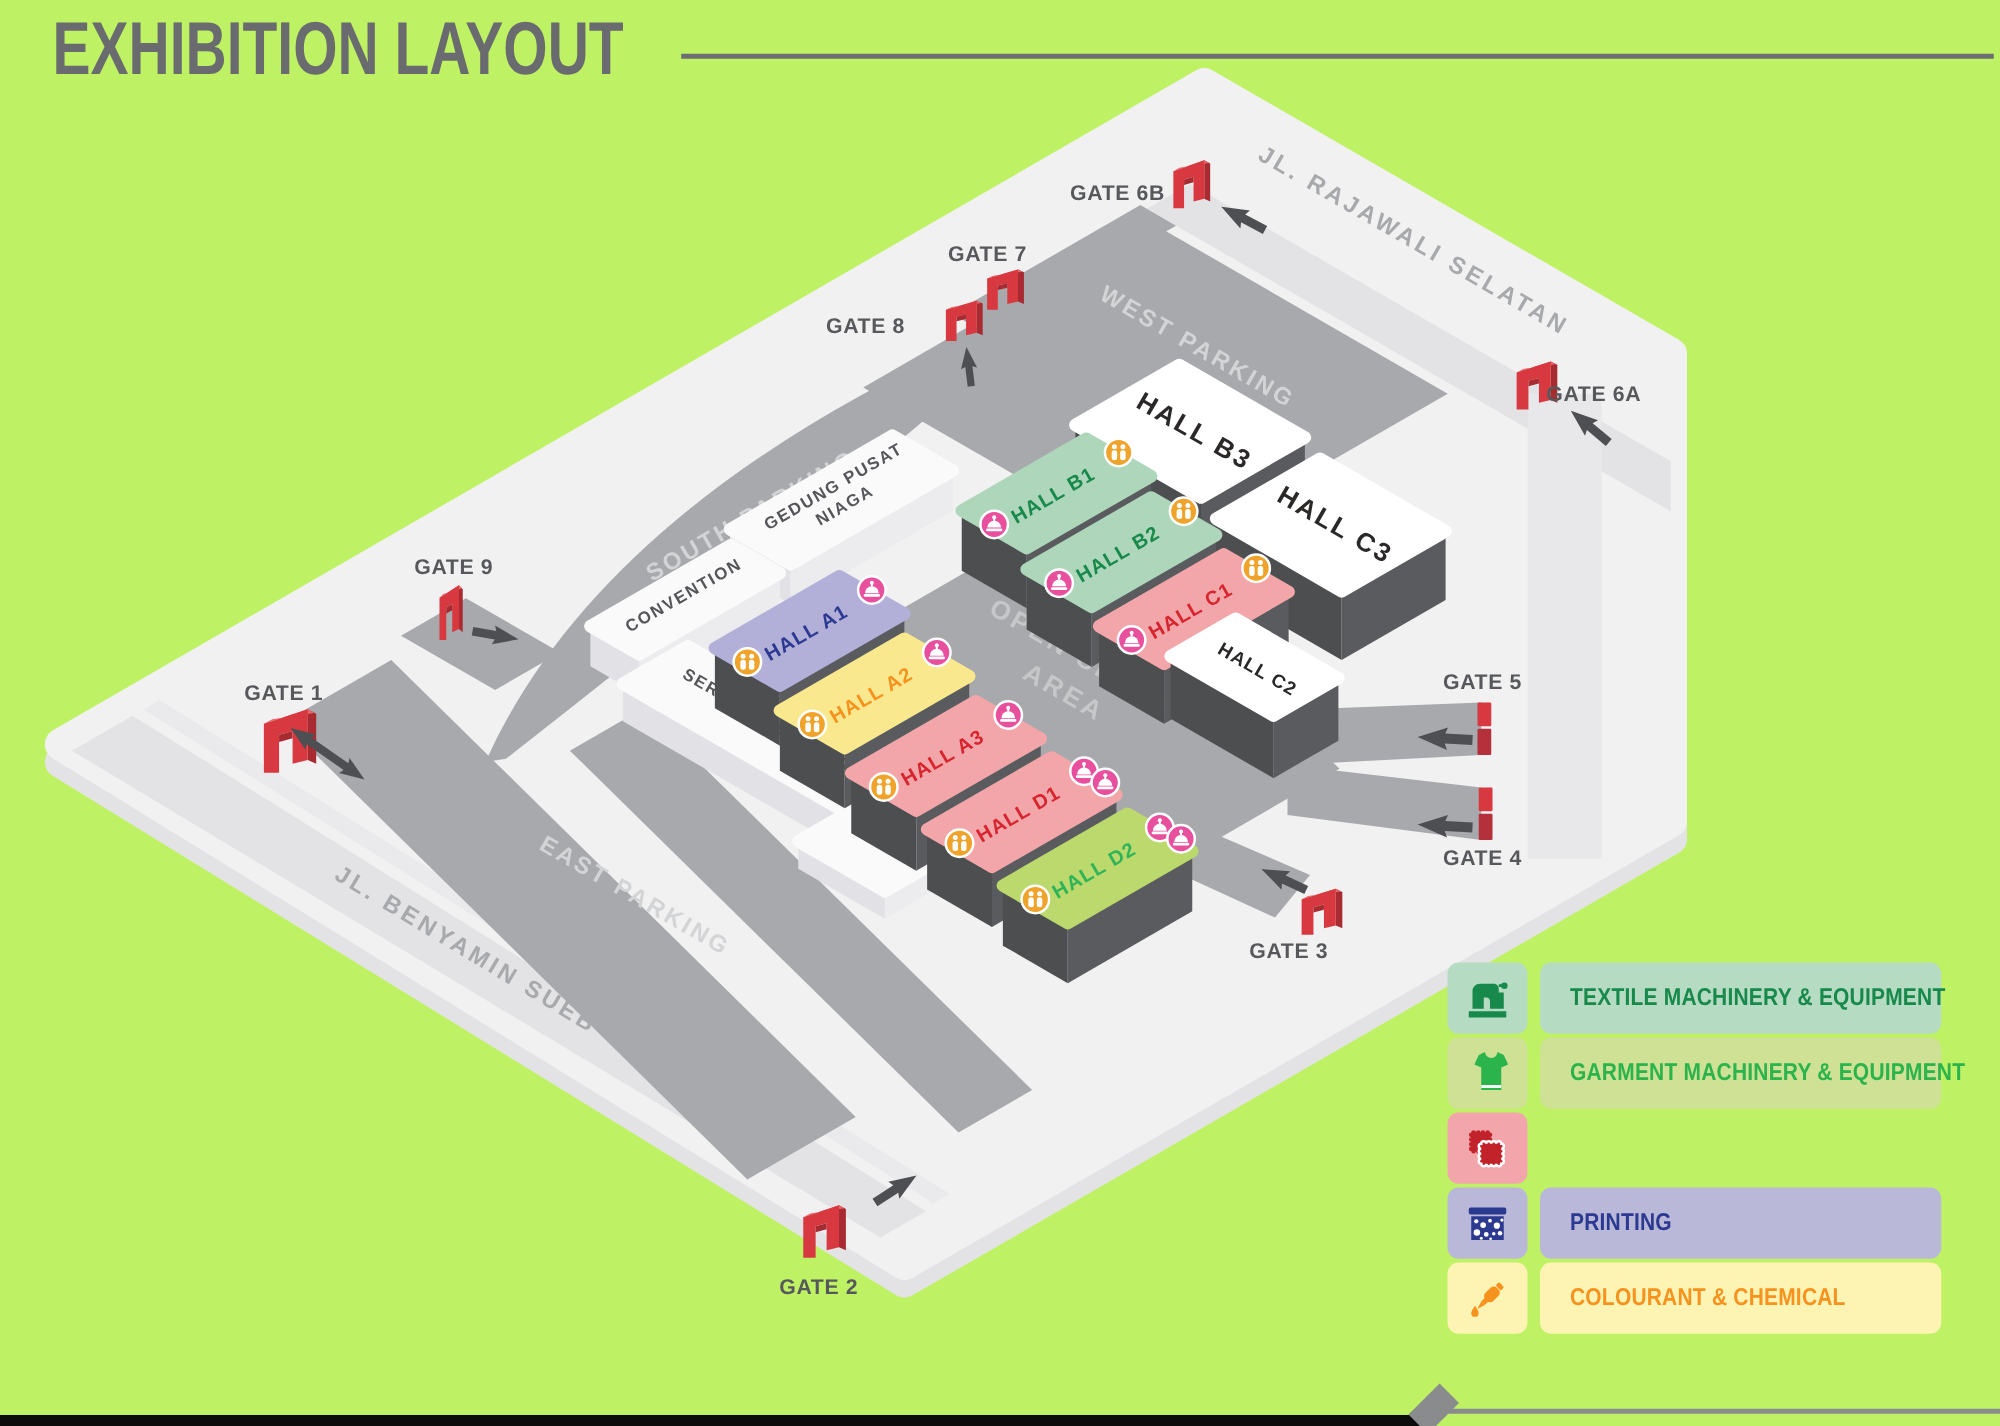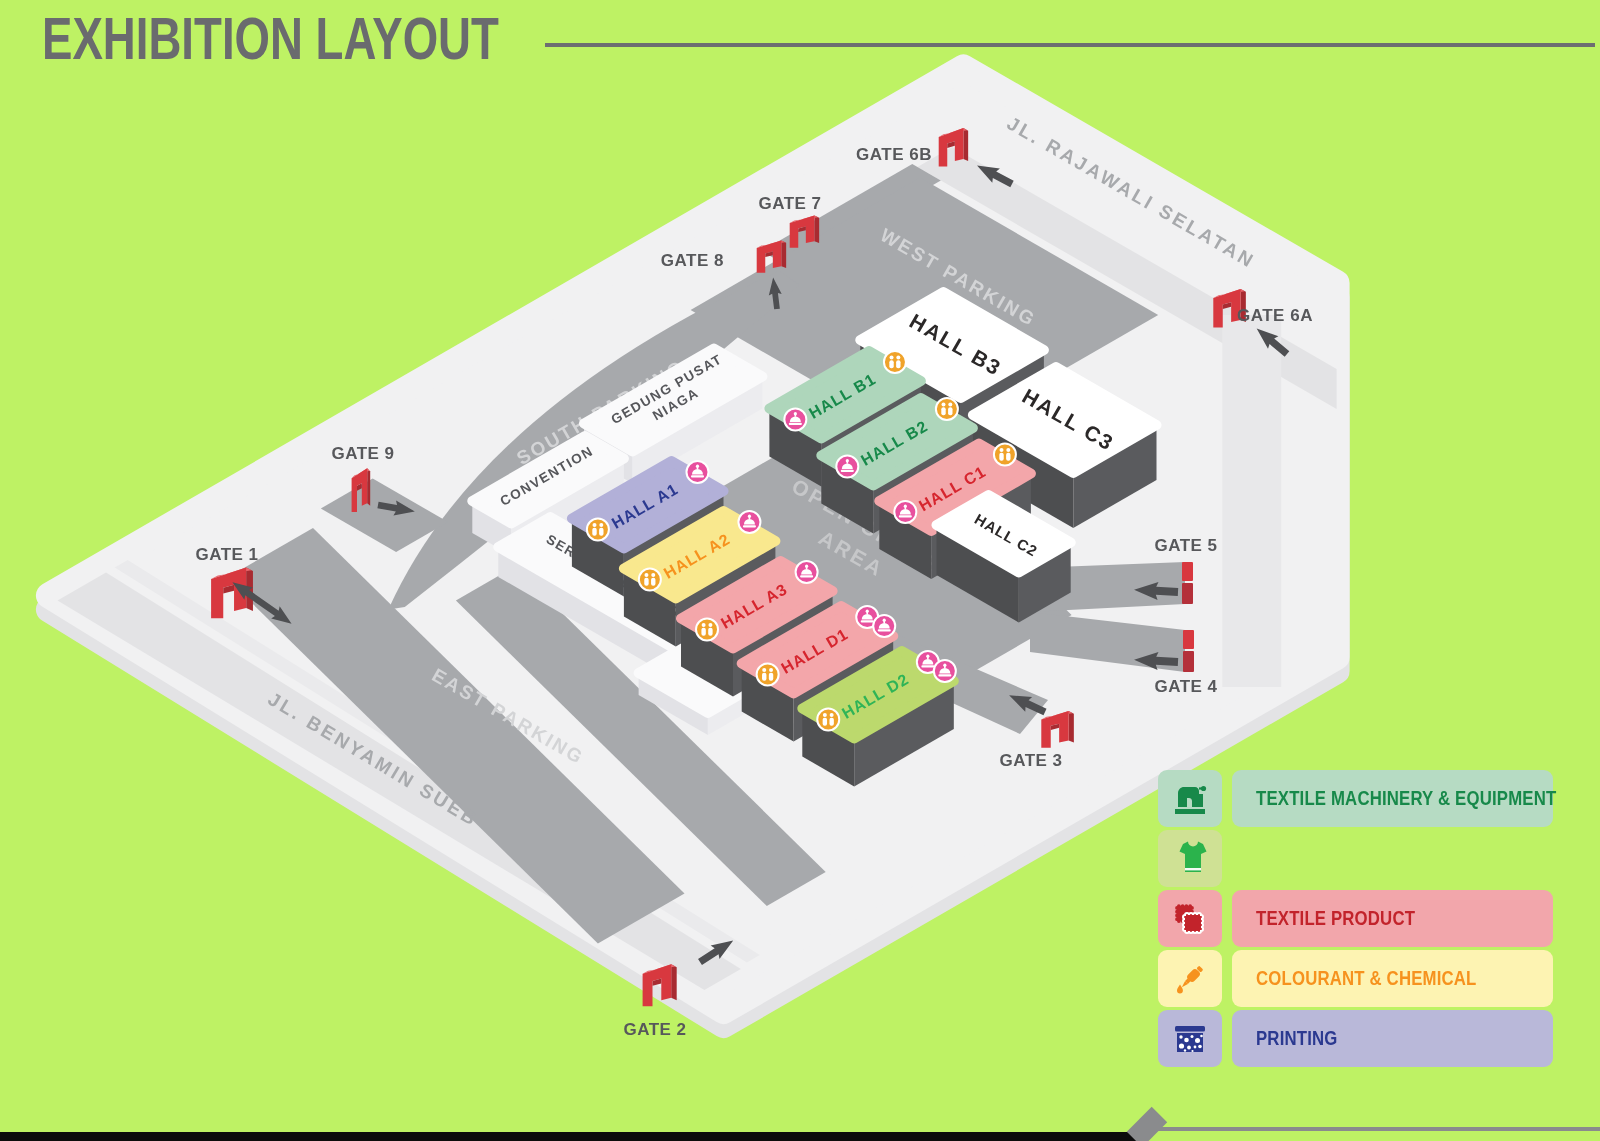--- a/index.html
+++ b/index.html
@@ -332,46 +332,30 @@
       <span class="legend-label" style="color:#17894a">TEXTILE MACHINERY &amp; EQUIPMENT</span>
     </div>
       </div>
       <div class="legend-row">
         <div class="legend-tile" style="background:#cfe194">
       <svg width="40" height="40" viewBox="0 0 40 40">
             <path fill="#2bb34c" d="M13 5l5-2.5a5 5 0 0 0 10 0L33 5l3.5 7.5L31 15v18H15V15l-5.5-2.5z"></path>
      <rect fill="#fff" x="15" y="29" width="16" height="2.4" opacity=".95"></rect>
           </svg>
     </div>
+    <div class="legend-bar" style="background:#cfe194">
+      <span class="legend-label" style="color:#2bb34c">GARMENT MACHINERY &amp; EQUIPMENT</span>
+    </div>
       </div>
       <div class="legend-row">
         <div class="legend-tile" style="background:#f2a6ab">
       <svg width="40" height="40" viewBox="0 0 40 40">
             <path fill="#c2232b" d="M7 7 a1.875 1.875 0 0 1 3.75 0 a1.875 1.875 0 0 1 3.75 0 a1.875 1.875 0 0 1 3.75 0 a1.875 1.875 0 0 1 3.75 0 a1.875 1.875 0 0 1 0 3.75 a1.875 1.875 0 0 1 0 3.75 a1.875 1.875 0 0 1 0 3.75 a1.875 1.875 0 0 1 0 3.75 a1.875 1.875 0 0 1 -3.75 0 a1.875 1.875 0 0 1 -3.75 0 a1.875 1.875 0 0 1 -3.75 0 a1.875 1.875 0 0 1 -3.75 0 a1.875 1.875 0 0 1 0 -3.75 a1.875 1.875 0 0 1 0 -3.75 a1.875 1.875 0 0 1 0 -3.75 a1.875 1.875 0 0 1 0 -3.75 Z"></path>
              <path fill="#c2232b" stroke="#fff" stroke-width="2" d="M15 16 a2 2 0 0 1 4 0 a2 2 0 0 1 4 0 a2 2 0 0 1 4 0 a2 2 0 0 1 4 0 a2 2 0 0 1 0 4 a2 2 0 0 1 0 4 a2 2 0 0 1 0 4 a2 2 0 0 1 0 4 a2 2 0 0 1 -4 0 a2 2 0 0 1 -4 0 a2 2 0 0 1 -4 0 a2 2 0 0 1 -4 0 a2 2 0 0 1 0 -4 a2 2 0 0 1 0 -4 a2 2 0 0 1 0 -4 a2 2 0 0 1 0 -4 Z"></path>
           </svg>
-    </div>
-    <div class="legend-bar" style="background:#f2a6ab">
-      <span class="legend-label" style="color:#c2232b">TEXTILE PRODUCT</span>
-    </div>
-      </div>
-      <div class="legend-row">
-        <div class="legend-tile" style="background:#fdf3b2">
-      <svg width="40" height="40" viewBox="0 0 40 40">
-            <g transform="rotate(45 20 20)" fill="#f6921e">
-     <rect x="17" y="4" width="6" height="4" rx="1.5"></rect>
-              <rect x="15.5" y="8.5" width="9" height="13" rx="3.5"></rect>
-     <rect x="18" y="21" width="4" height="4"></rect>
-              <path d="M18 25h4l-2 6.5z"></path>
-            </g>
-     <path fill="#f6921e" d="M10 25.5c1.9 2.9 2.9 4.3 2.9 6a2.95 2.95 0 1 1-5.9 0c0-1.7 1-3.1 3-6z"></path>
-          </svg>
-    </div>
-    <div class="legend-bar" style="background:#fdf3b2">
-      <span class="legend-label" style="color:#f6921e">COLOURANT &amp; CHEMICAL</span>
     </div>
       </div>
       <div class="legend-row">
         <div class="legend-tile" style="background:#b9b8d9">
       <svg width="40" height="40" viewBox="0 0 40 40">
             <rect fill="#2b3990" x="5" y="7" width="30" height="5.5" rx="1.5"></rect>
      <path fill="#2b3990" d="M7 14h26v19H7z"></path>
      <g fill="#fff">
               <circle cx="11" cy="18" r="1.7"></circle>
               <circle cx="16.5" cy="21" r="2.3"></circle>
@@ -384,18 +368,34 @@
      <circle cx="30" cy="27.5" r="1.8"></circle>
               <circle cx="15" cy="31.5" r="1.2"></circle>
               <circle cx="22.5" cy="32" r="1.1"></circle>
             </g>
           </svg>
     </div>
     <div class="legend-bar" style="background:#b9b8d9">
       <span class="legend-label" style="color:#2b3990">PRINTING</span>
     </div>
       </div>
+      <div class="legend-row">
+        <div class="legend-tile" style="background:#fdf3b2">
+      <svg width="40" height="40" viewBox="0 0 40 40">
+            <g transform="rotate(45 20 20)" fill="#f6921e">
+     <rect x="17" y="4" width="6" height="4" rx="1.5"></rect>
+              <rect x="15.5" y="8.5" width="9" height="13" rx="3.5"></rect>
+     <rect x="18" y="21" width="4" height="4"></rect>
+              <path d="M18 25h4l-2 6.5z"></path>
+            </g>
+     <path fill="#f6921e" d="M10 25.5c1.9 2.9 2.9 4.3 2.9 6a2.95 2.95 0 1 1-5.9 0c0-1.7 1-3.1 3-6z"></path>
+          </svg>
+    </div>
+    <div class="legend-bar" style="background:#fdf3b2">
+      <span class="legend-label" style="color:#f6921e">COLOURANT &amp; CHEMICAL</span>
+    </div>
+      </div>
     </div>
 
   <div class="footer-bar"></div>
   <div class="footer-diamond"></div>
   <div class="footer-rule"></div>
 </div>
 
 </body></html>

